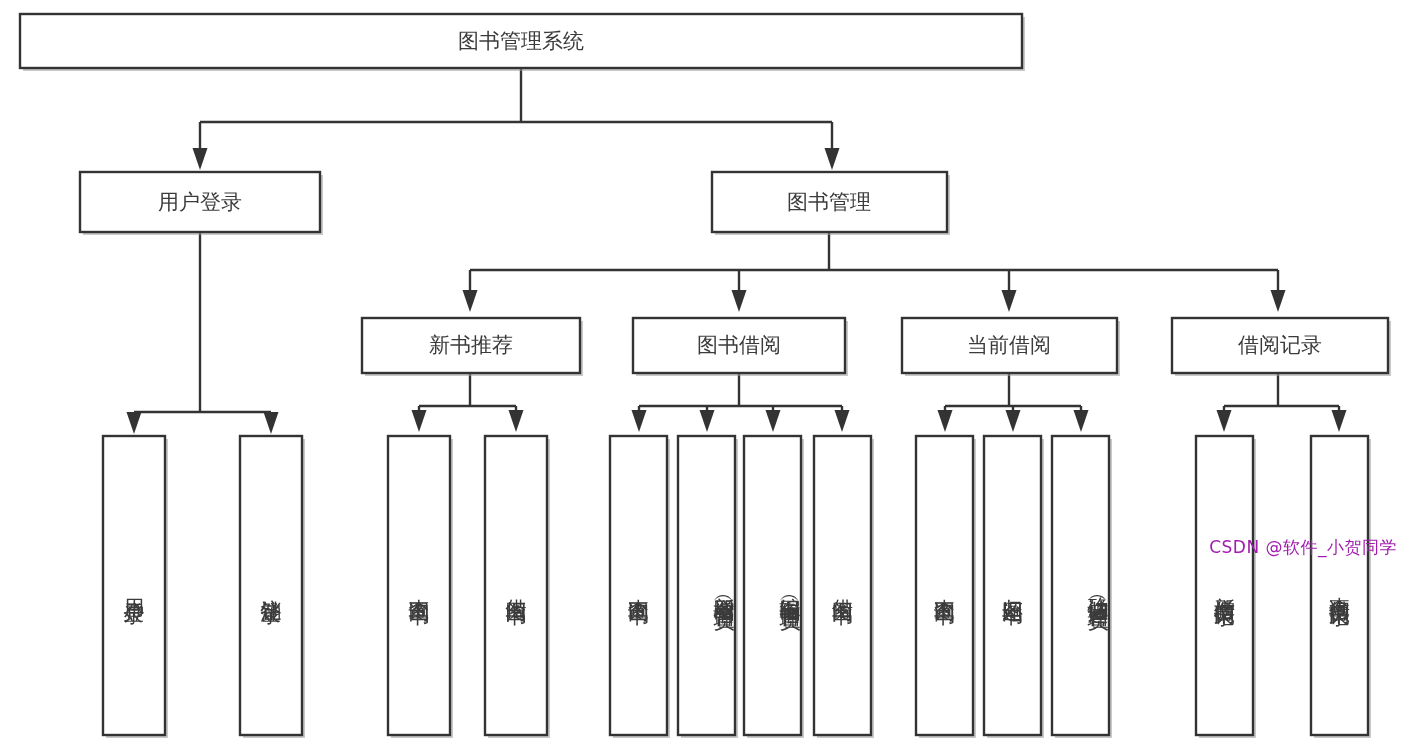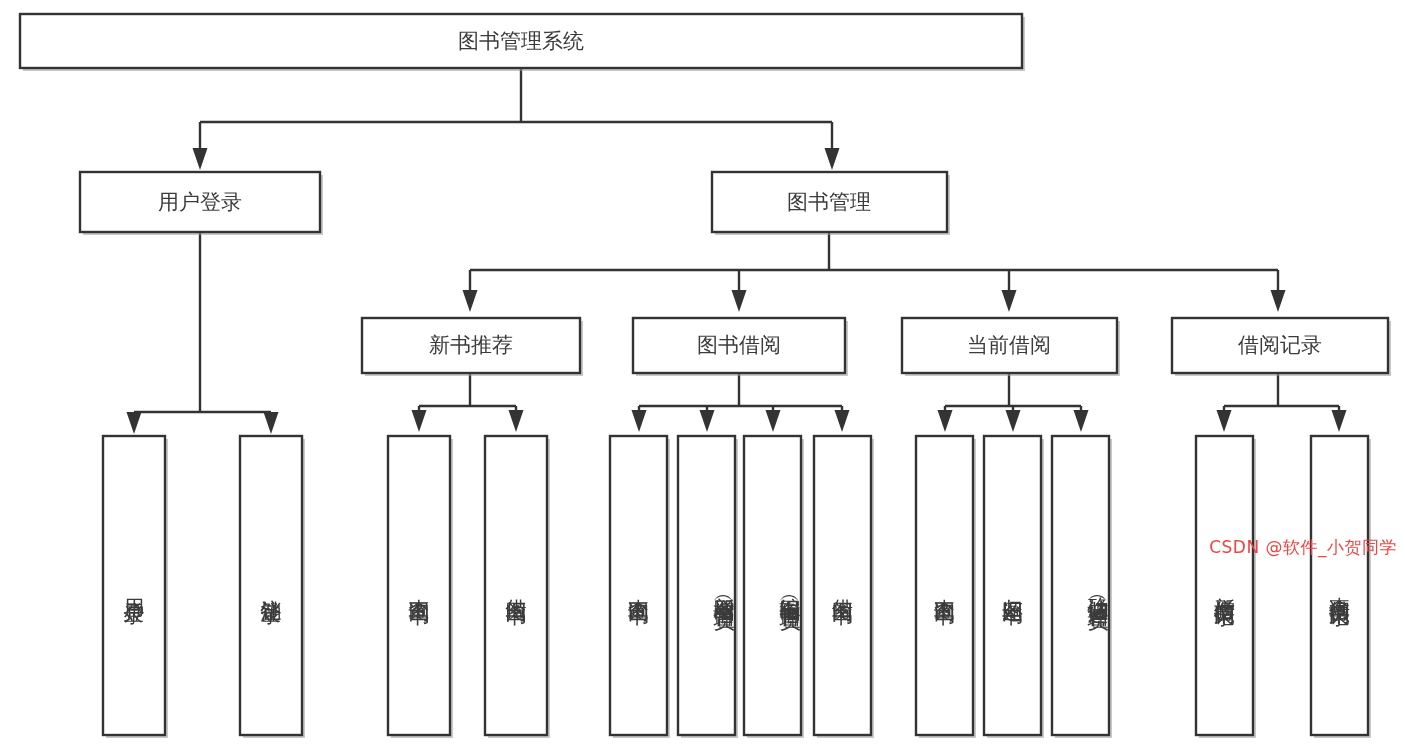--- a/index.html
+++ b/index.html
@@ -70,21 +70,21 @@
     justify-content: center;
     white-space: nowrap;
     pointer-events: none;
   }
   .watermark {
     position: absolute;
     right: 8px;
     bottom: 4px;
     font-family: "DejaVu Sans", "Liberation Sans", sans-serif;
     font-size: 17px;
-    color: #ef4444;
+    color: #a21caf;
     letter-spacing: 0.5px;
     white-space: nowrap;
   }
 </style>
 </head>
 <body>
 
 <div id="diagram-root">
 
   <svg id="flow" viewBox="0 0 1405 747" xmlns="http://www.w3.org/2000/svg">

